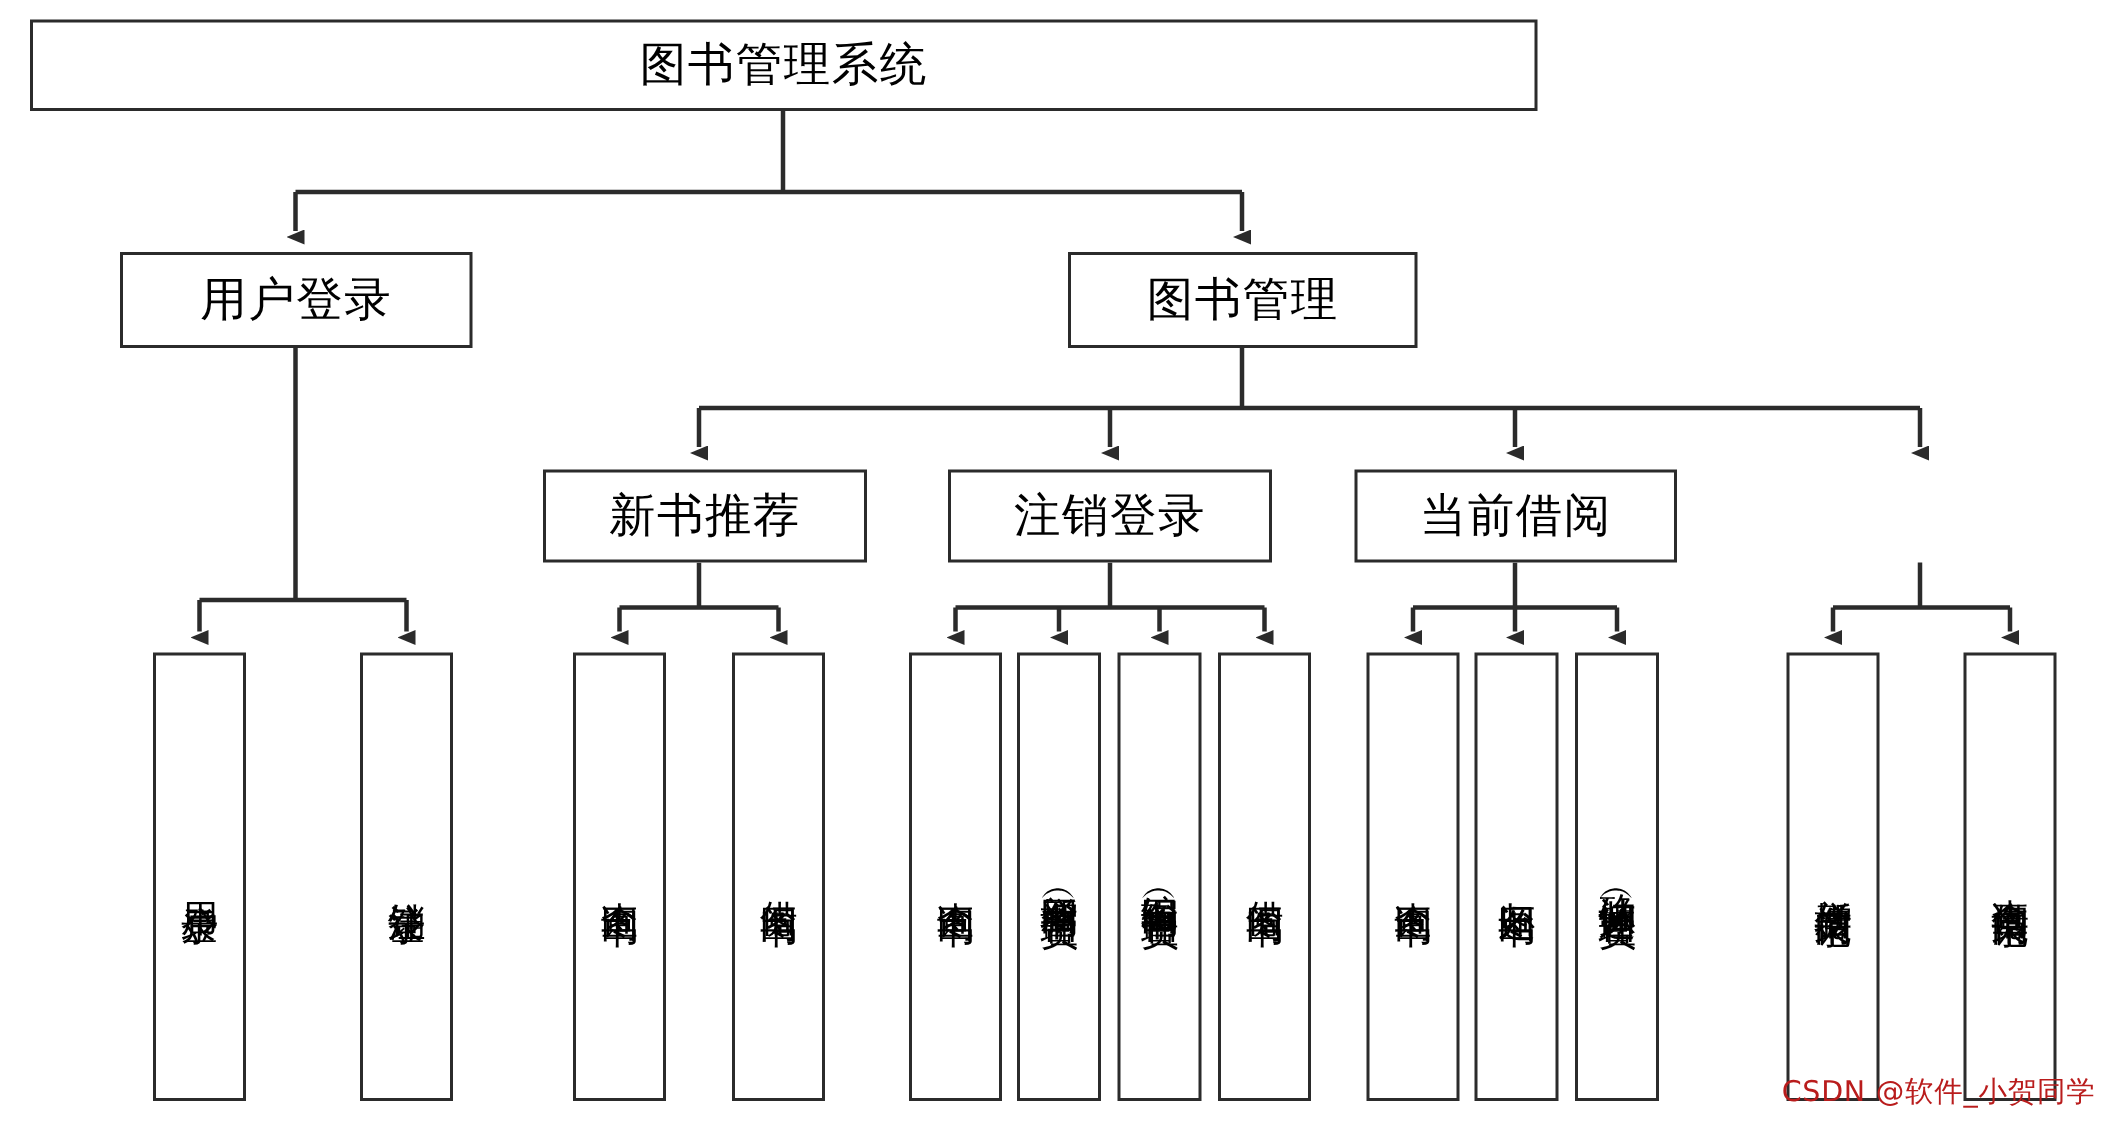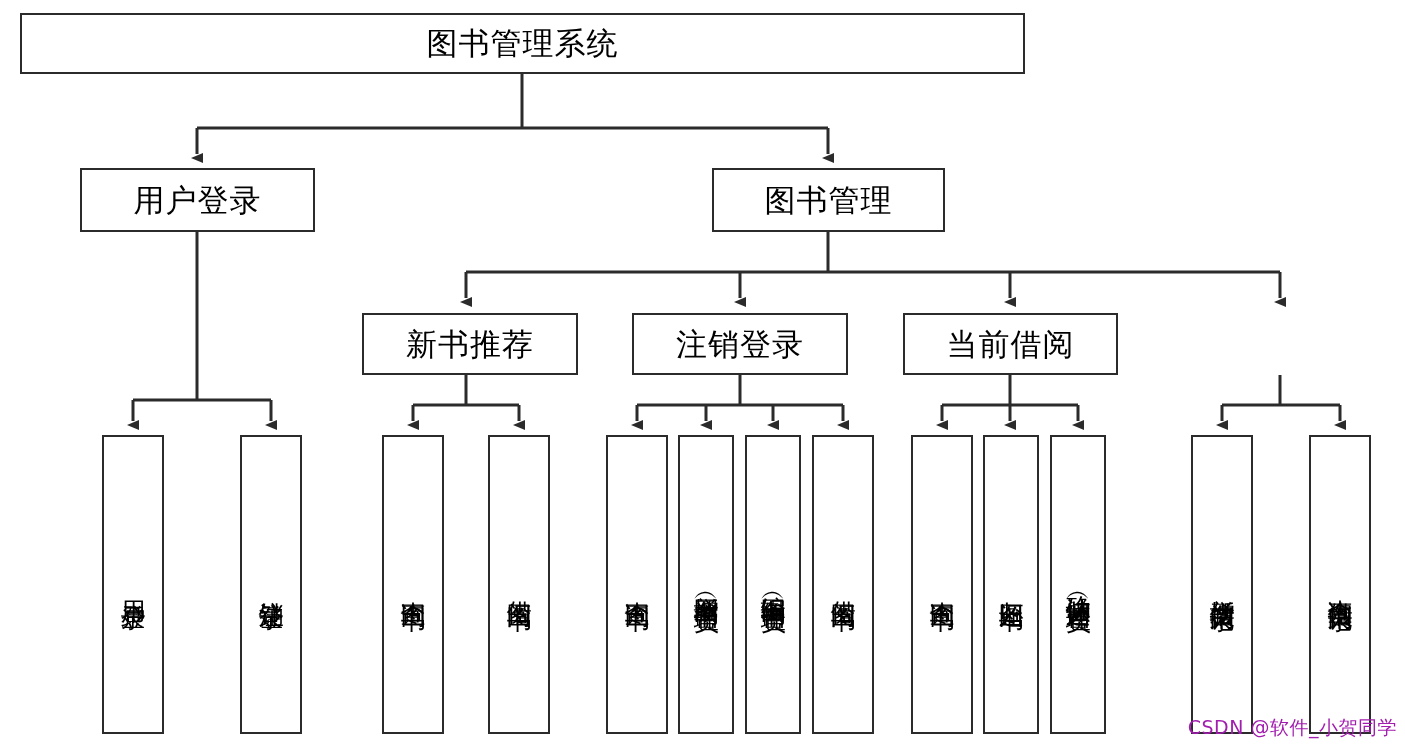--- a/index.html
+++ b/index.html
@@ -51,21 +51,21 @@
     top: 0;
     width: 1405px;
     height: 747px;
     pointer-events: none;
   }
   .watermark {
     position: absolute;
     right: 8px;
     bottom: 6px;
     font-size: 19px;
-    color: #a21caf;
+    color: #b91c1c;
     white-space: nowrap;
     letter-spacing: 0.5px;
     text-align: right;
   }
 </style>
 </head>
 <body>
 
 <div id="canvas">
 

